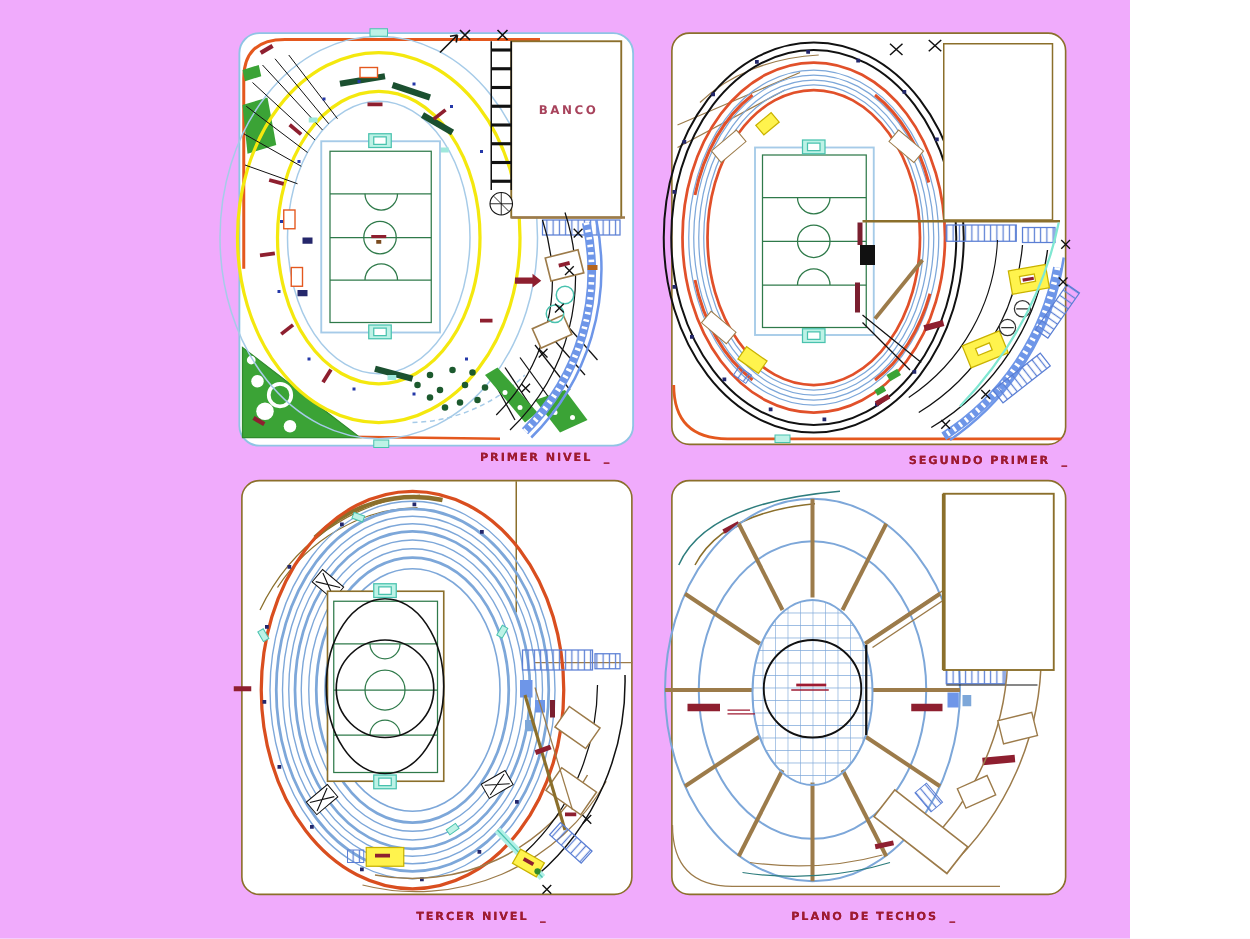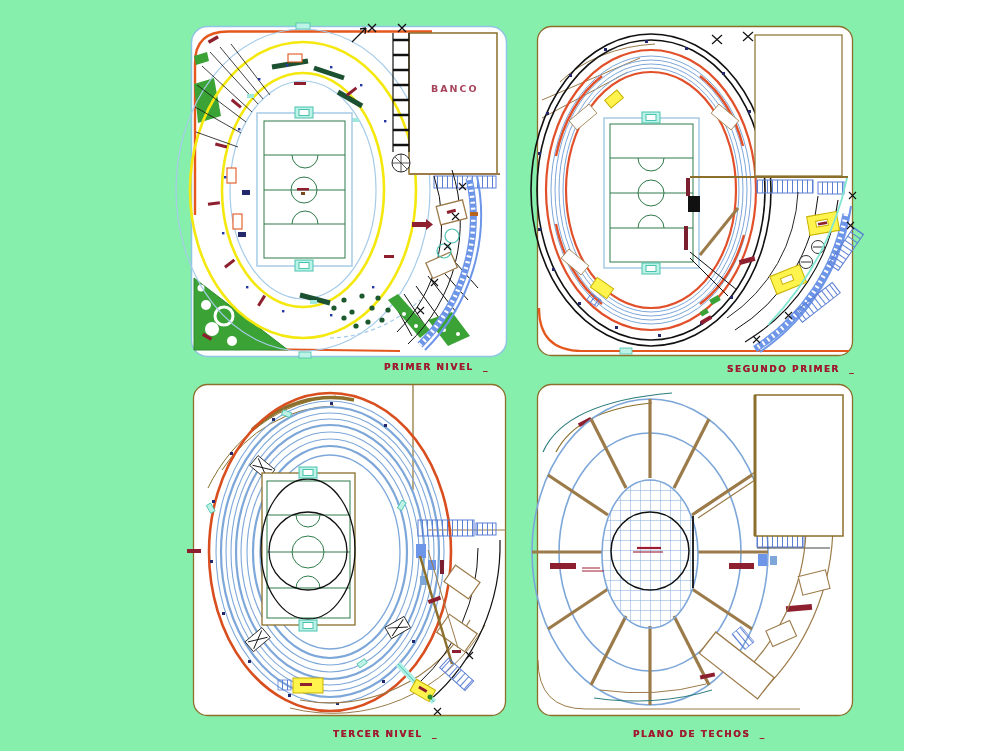--- a/index.html
+++ b/index.html
@@ -1,16 +1,16 @@
 <!DOCTYPE html>
 <html><head>
 <meta charset="utf-8">
 <style>
   html,body{margin:0;padding:0;background:#ffffff;}
-  .canvas{position:relative;width:904px;height:751px;background:#86efac;overflow:hidden;
+  .canvas{position:relative;width:904px;height:751px;background:#f0abfc;overflow:hidden;
           font-family:"DejaVu Sans",sans-serif;}
   .canvas svg{position:absolute;left:0;top:0;}
   .cap{position:absolute;color:#9E1B32;font-weight:bold;font-size:9px;
        letter-spacing:1.5px;white-space:pre;font-family:"DejaVu Sans",sans-serif;
        text-shadow:0 0 0 #9E1B32;}
   .room-label{position:absolute;color:#A8435C;font-weight:bold;font-size:9.5px;
        letter-spacing:2px;white-space:pre;}
 </style>
 </head>
 <body>

